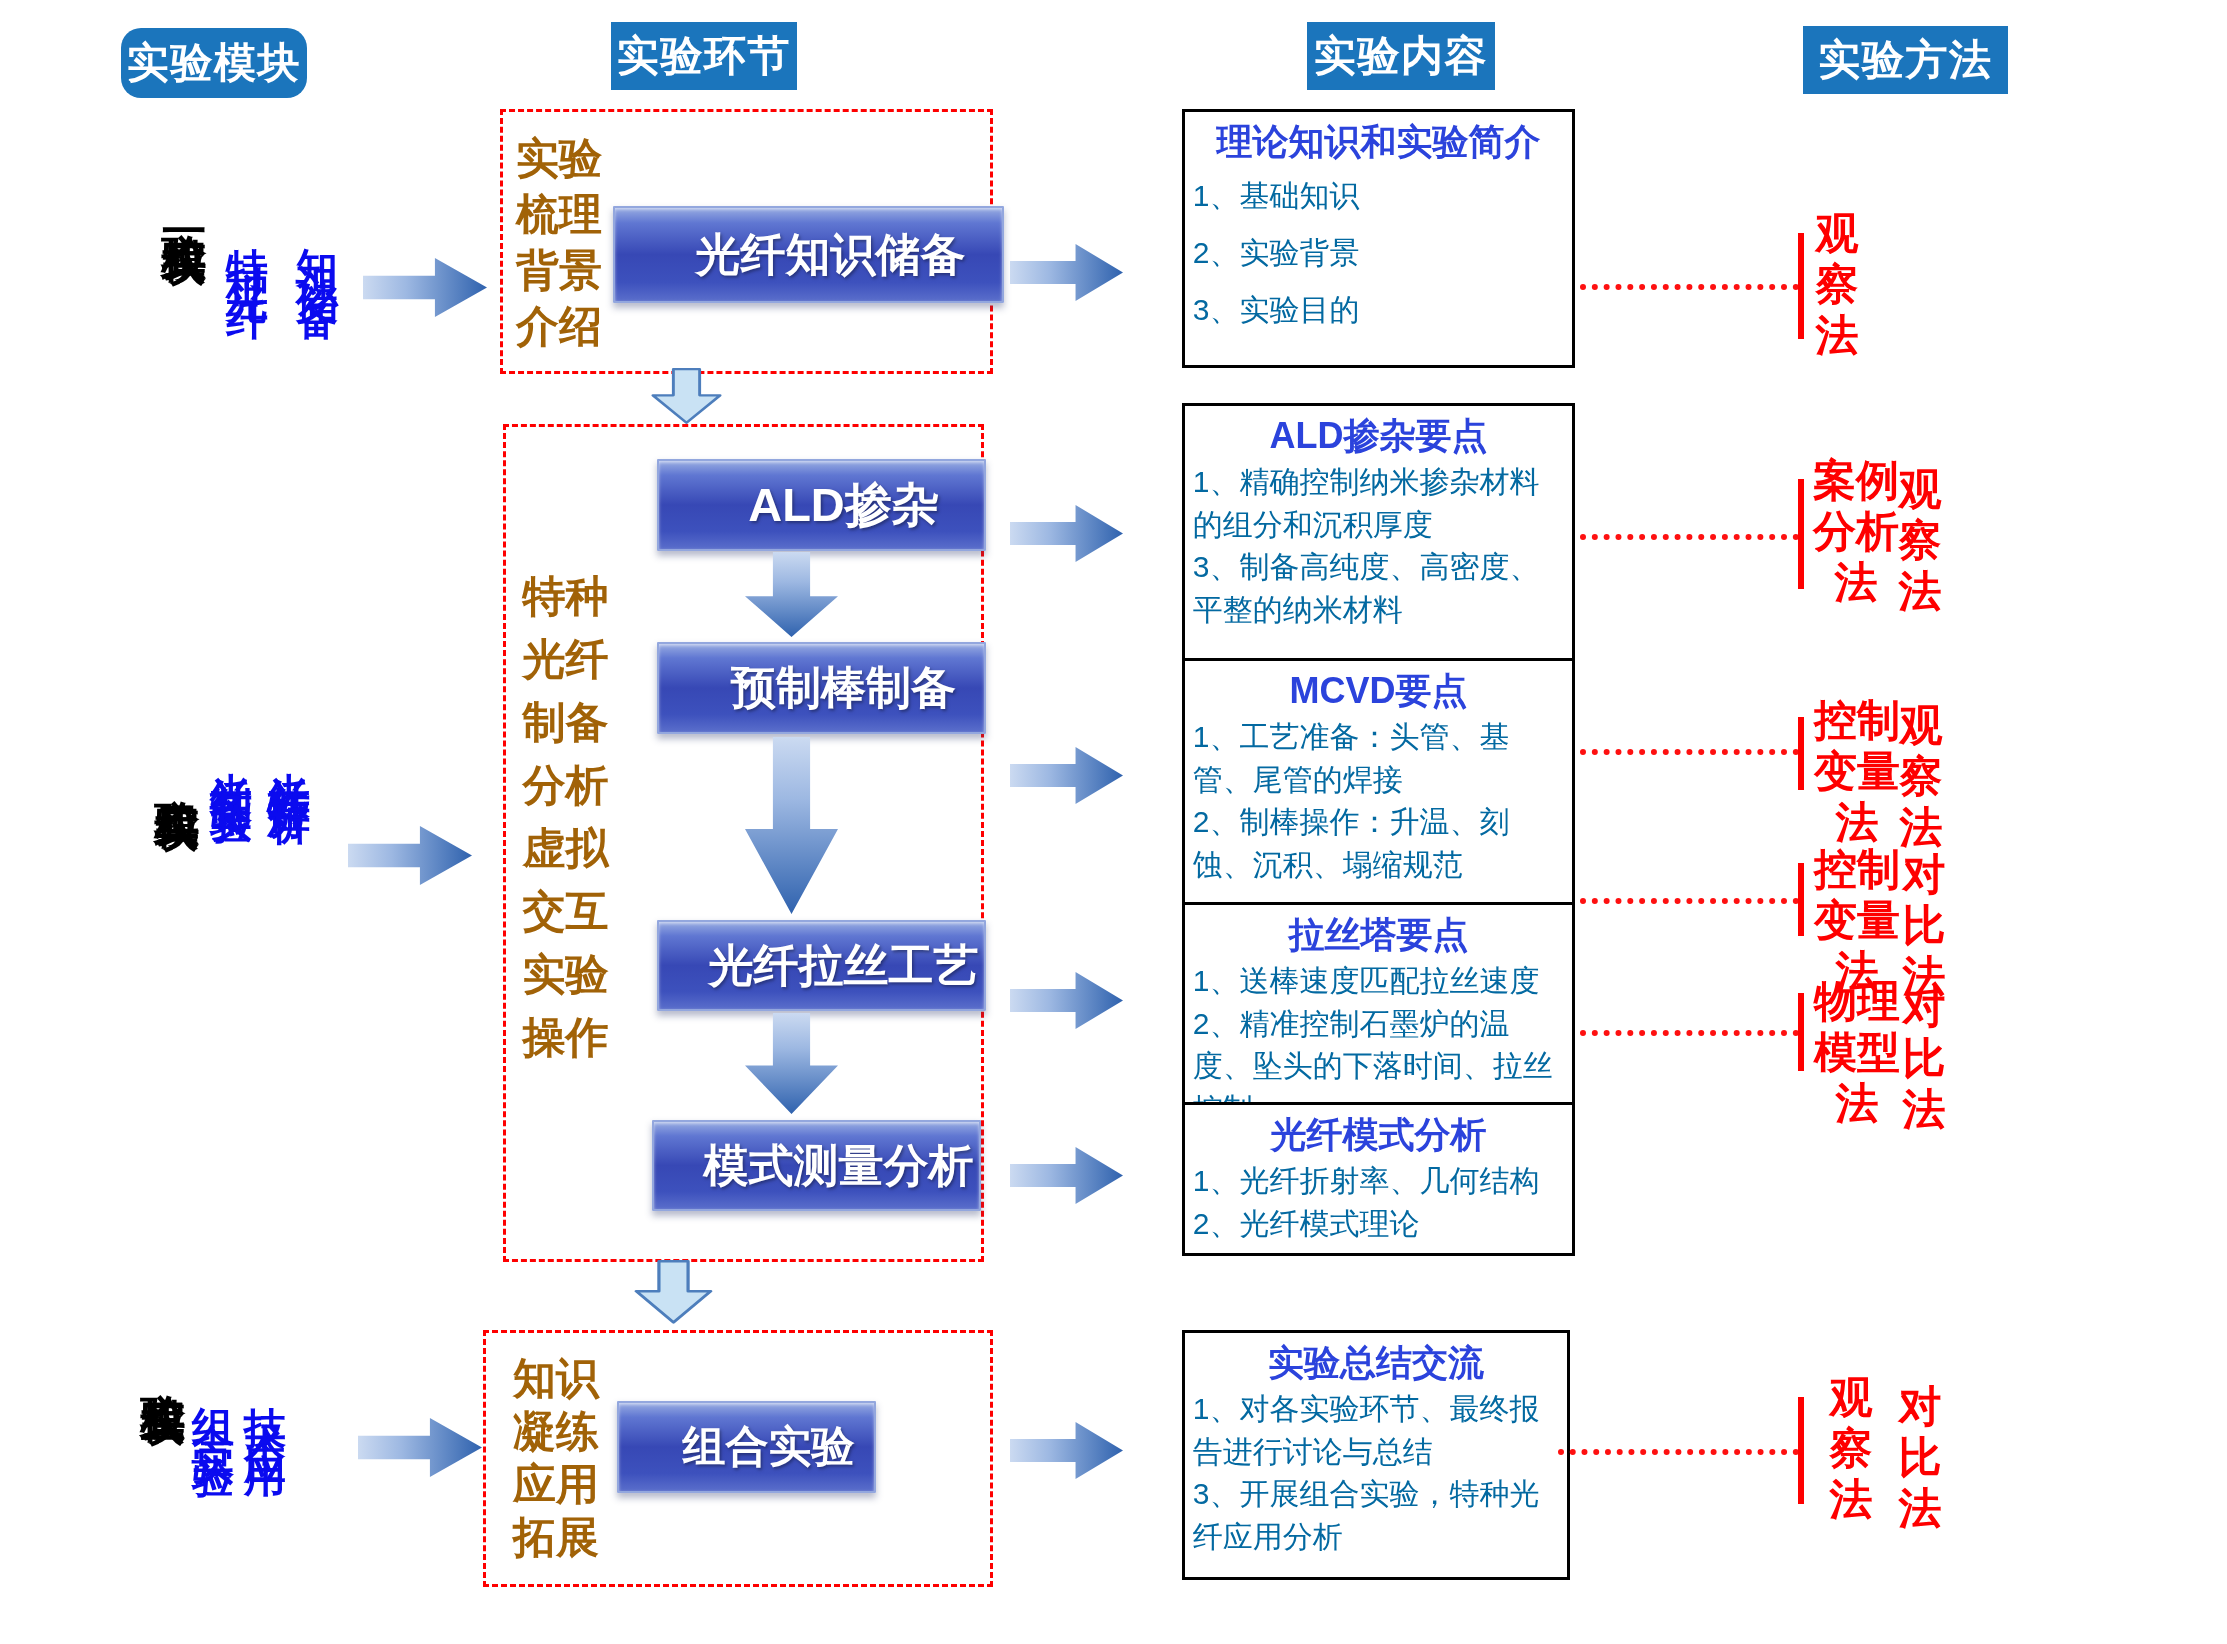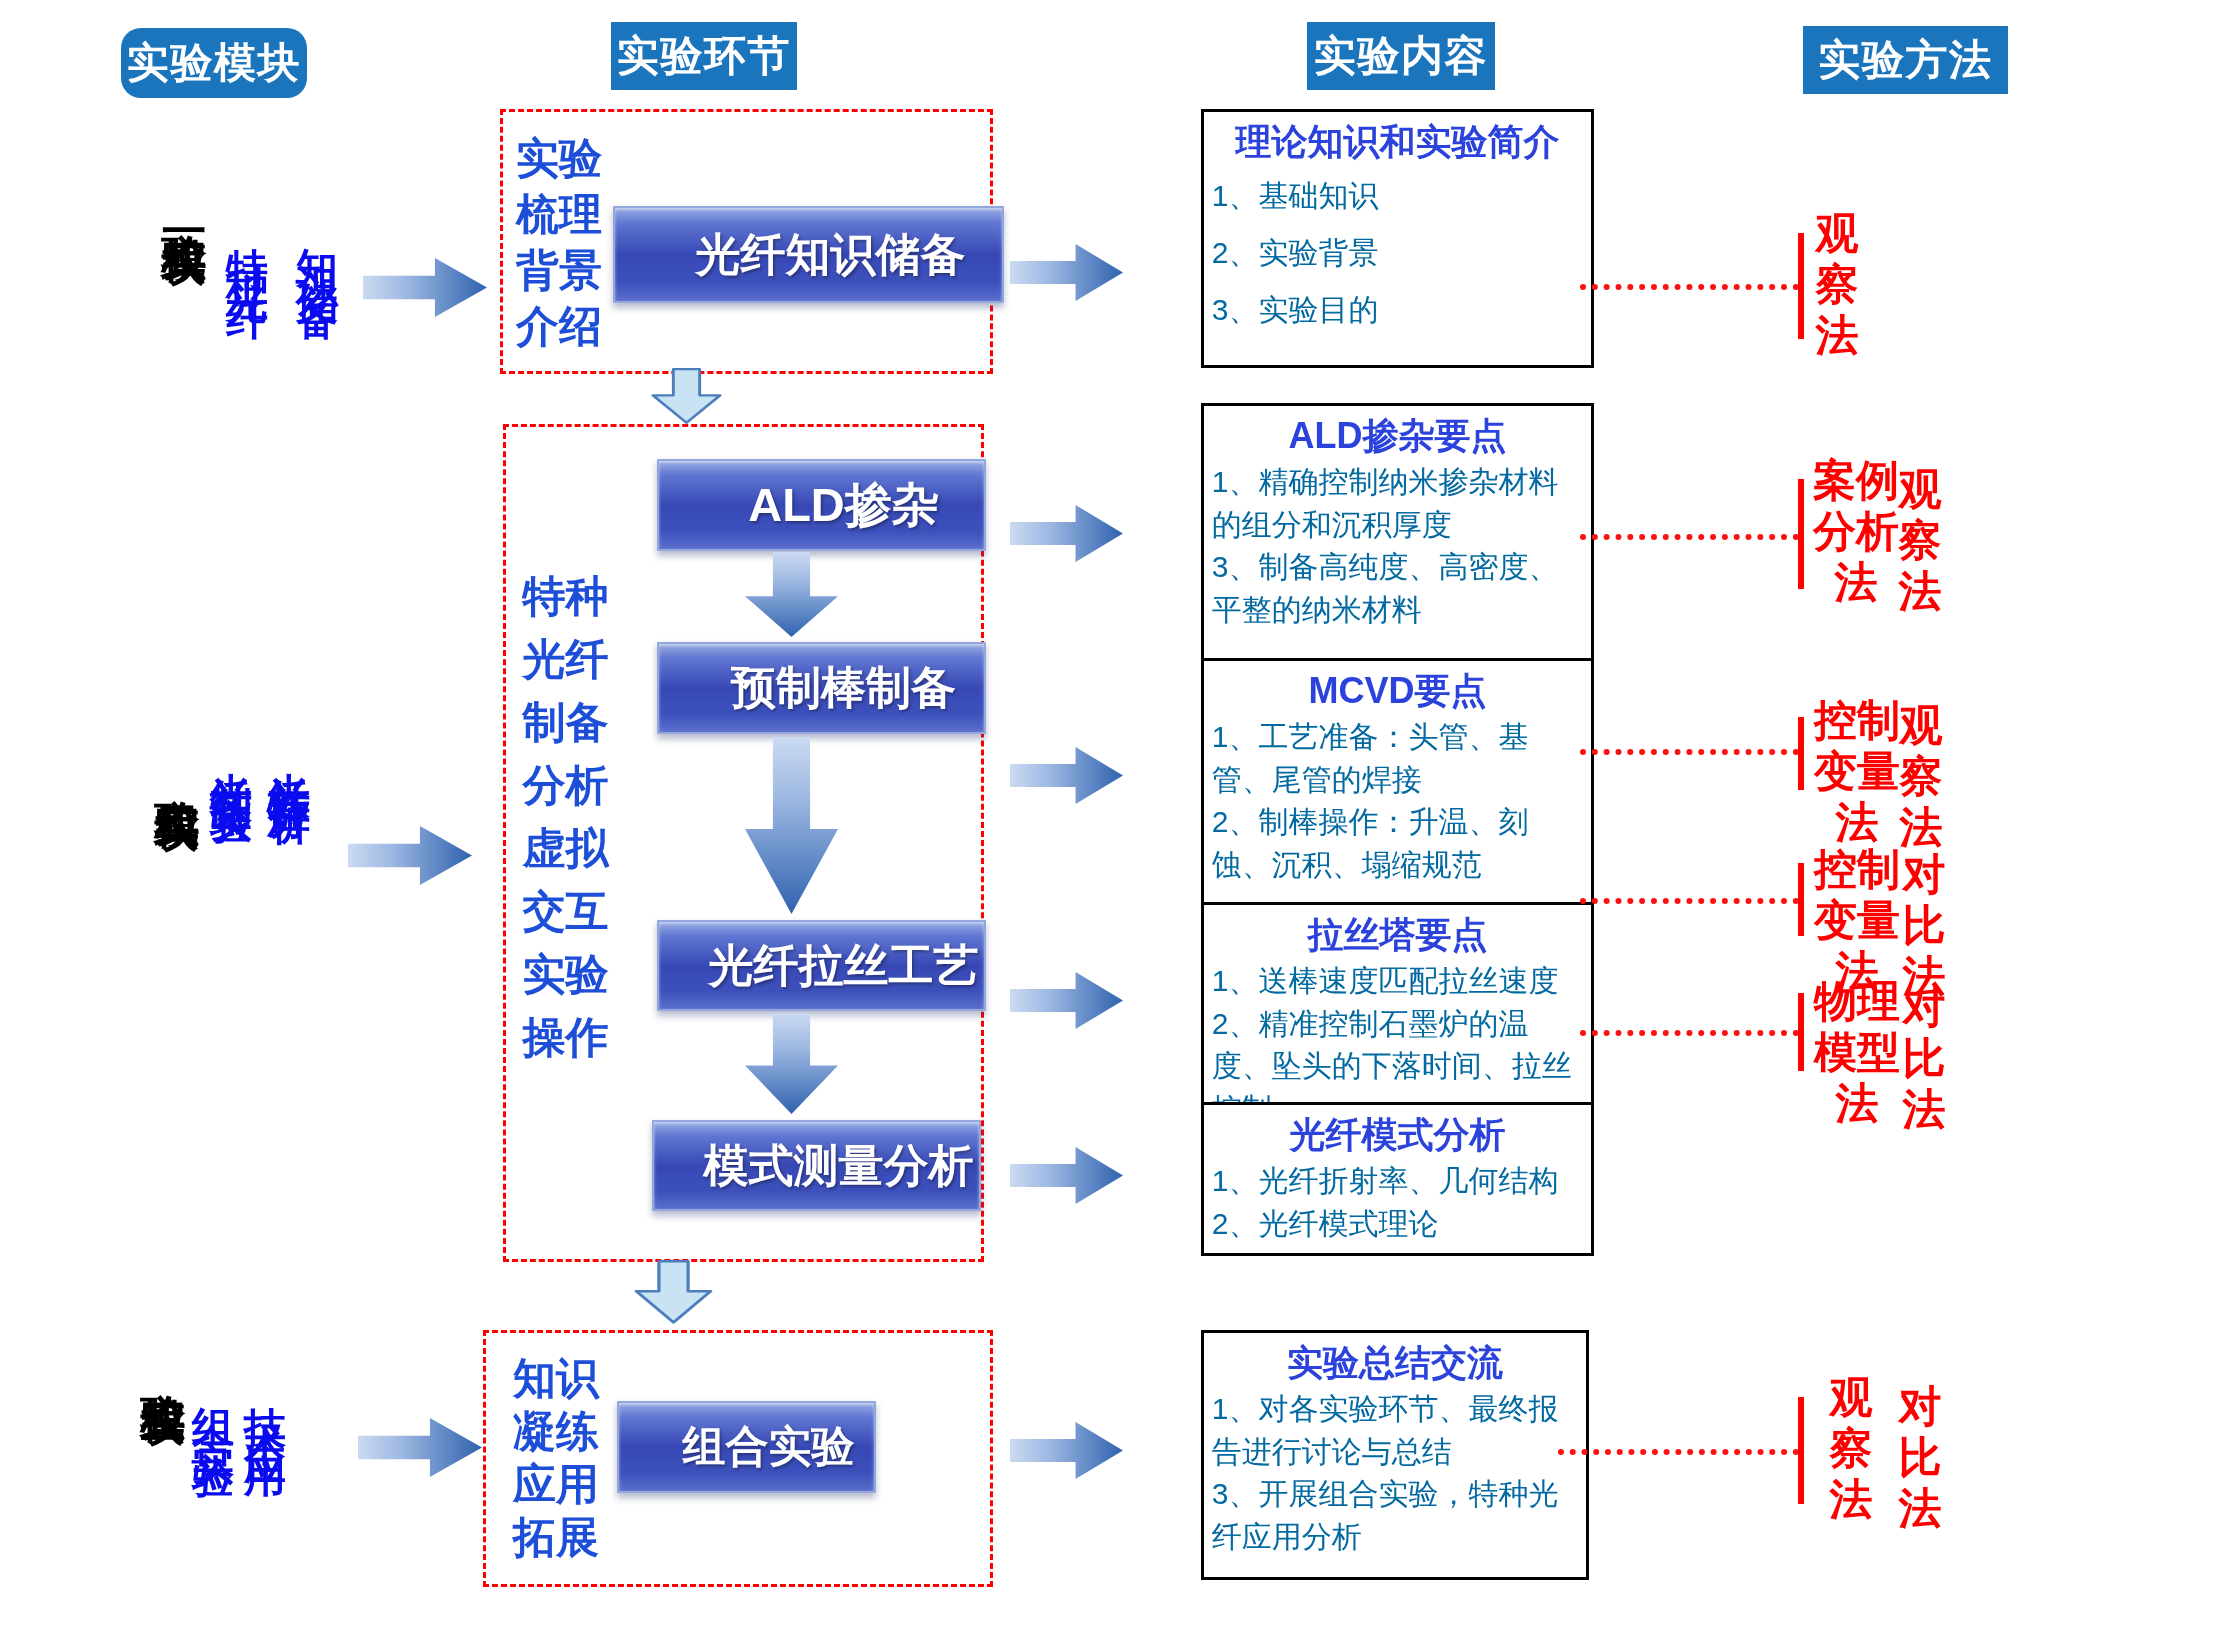--- a/index.html
+++ b/index.html
@@ -15,21 +15,21 @@
   .vtext {
     position:absolute; writing-mode:vertical-rl; text-orientation:upright;
     font-weight:bold; white-space:nowrap;
   }
   .black-label { font-size:45px; color:#000000; letter-spacing:3.1px; }
   .blue-tag  { font-size:42px; color:#0B0BEF; }
   .ls-wide   { letter-spacing:17px; }
   .ls-mid    { letter-spacing:6.2px; }
   .dashed { position:absolute; border:3.9px dashed #FE0000; background:transparent; }
   .note {
-    position:absolute; color:#1d4ed8; font-weight:bold; white-space:pre-line;
+    position:absolute; color:#a16207; font-weight:bold; white-space:pre-line;
     text-align:center; font-size:43px; line-height:57px;
   }
   .pill {
     position:absolute; border-radius:1px;
     background:linear-gradient(180deg,#98ACE2 0%,#6077D2 16%,#3748B5 50%,#3D51BD 80%,#5A6ECB 100%);
     border:2.3px solid #93A7DE;
     box-shadow:0 4.7px 7px rgba(50,60,110,.35), inset 0 1.6px 3.1px rgba(255,255,255,.55);
     color:#ffffff; font-weight:bold; display:flex; align-items:center; justify-content:center;
     text-shadow:1.6px 2.3px 3.1px rgba(0,0,0,.35); white-space:nowrap;padding-left:44px;
   }
@@ -37,21 +37,21 @@
     position:absolute;
     background:linear-gradient(90deg,#CBDAF1 0%,#9DB8E2 35%,#2F62AE 100%);
     clip-path:polygon(0 30%,58% 30%,58% 0,100% 50%,58% 100%,58% 70%,0 70%);
   }
   .darr {
     position:absolute;
     background:linear-gradient(180deg,#CBDAF1 0%,#9DB8E2 35%,#2F62AE 100%);
     clip-path:polygon(30% 0,70% 0,70% 52%,100% 52%,50% 100%,0 52%,30% 52%);
   }
   .harr { position:absolute; }
-  .cbox { position:absolute; border:3.9px solid #000000; background:#ffffff; box-sizing:border-box;margin-left:19px; }
+  .cbox { position:absolute; border:3.9px solid #000000; background:#ffffff; box-sizing:border-box; }
   .cbox .title { font-size:36px; font-weight:bold; color:#2B43DC; text-align:center; margin-top:6.2px; }
   .cbox .item  { font-size:30px; font-weight:500; color:#0369a1; line-height:1.42; padding:0 7.8px; }
   .cbox.roomy .item { line-height:1.9; }
   .mtxt {
     position:absolute; color:#FE0000; font-weight:bold; white-space:pre-line;
     text-align:center; font-size:43px; line-height:51px;
   }
   .dotl { position:absolute; border-top:6.2px dotted #FE1010; height:0; }
   .mbar { position:absolute; width:6.2px; background:#FE0000; }
 </style>

